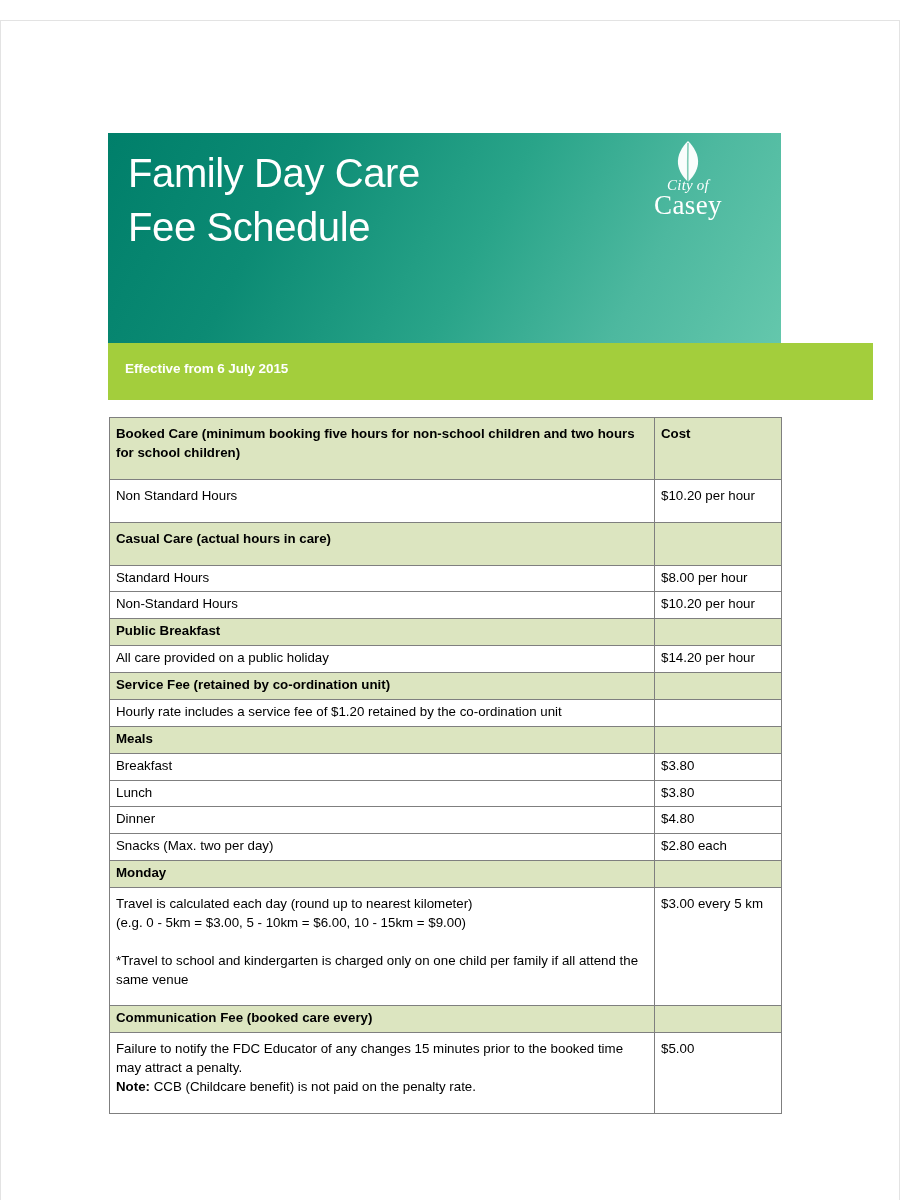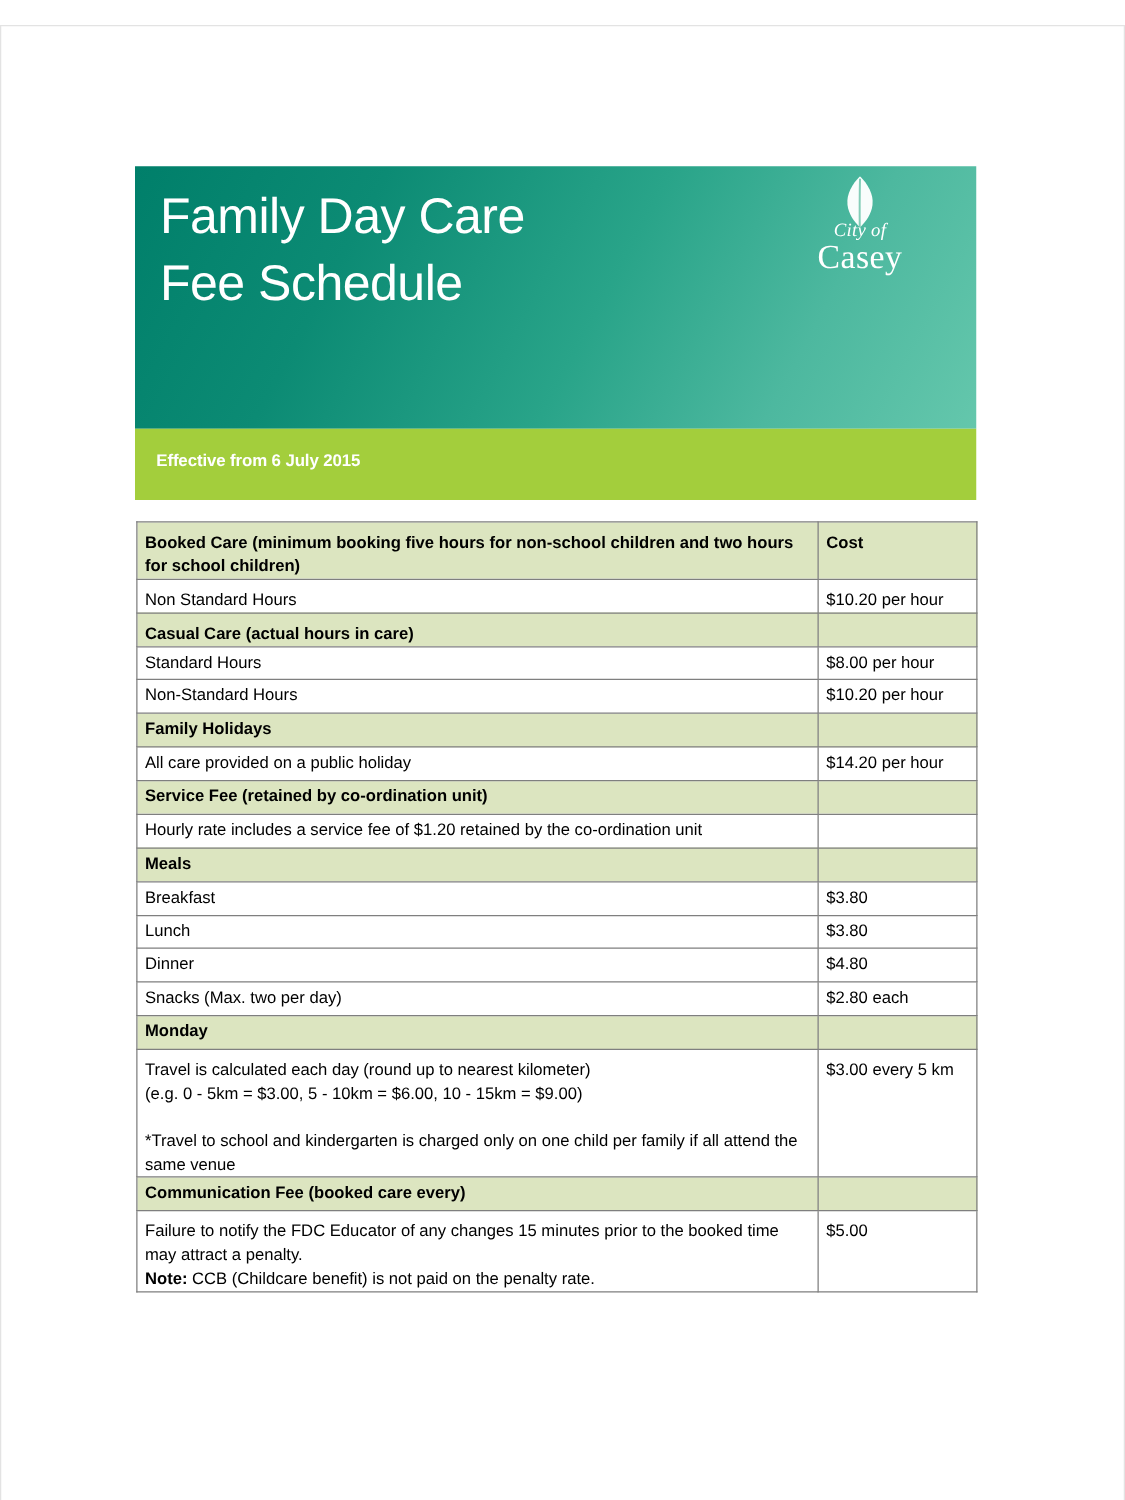--- a/index.html
+++ b/index.html
@@ -73,21 +73,21 @@
     font-size: 27px;
     line-height: 29px;
     letter-spacing: .4px;
   }
 
   
   .effective-band {
     position: absolute;
     left: 107px;
     top: 322px;
-    width: 673px;
+    width: 765px;
     height: 57px;
     background: #a3ce3c;
   }
   .effective-text {
     position: absolute;
     left: 17px;
     top: 18px;
     color: #ffffff;
     font-size: 13.5px;
     font-weight: bold;
@@ -112,21 +112,21 @@
     line-height: 1.42;
     background: #ffffff;
   }
   .col-desc { width: 545px; }
   .col-cost { width: 127px; }
 
   tr.section td {
     background: #dce5c0;
     font-weight: bold;
   }
-  tr.tall td { padding-top: 7px; padding-bottom: 0; }
+  tr.tall td { padding-top: 7px; padding-bottom: 16px; }
   td.multiline { white-space: pre-line; }
   .note-label { font-weight: bold; }
 
   
   .footer-note {
     position: absolute;
     left: 124px;
     top: 1047px;
     font-size: 13.3px;
     font-weight: bold;
@@ -185,21 +185,21 @@
         <td>Standard Hours</td>
         <td>$8.00 per hour</td>
       </tr>
 
       <tr>
         <td>Non-Standard Hours</td>
         <td>$10.20 per hour</td>
       </tr>
 
       <tr class="section">
-        <td>Family Holidays</td>
+        <td>Public Breakfast</td>
         <td></td>
       </tr>
 
       <tr>
         <td>All care provided on a public holiday</td>
         <td>$14.20 per hour</td>
       </tr>
 
       <tr class="section">
         <td>Service Fee (retained by co-ordination unit)</td>

